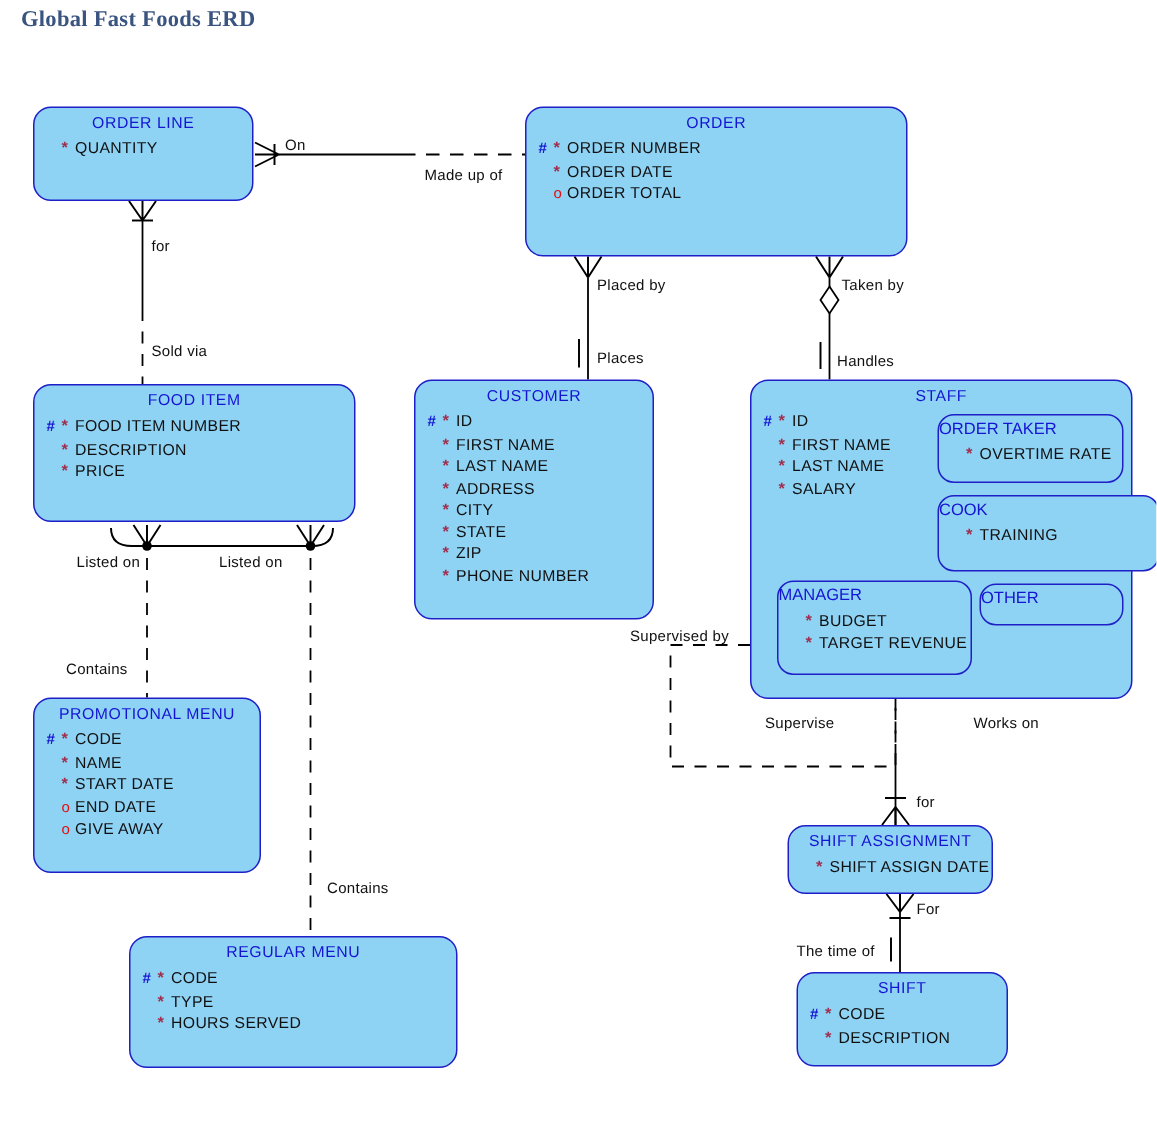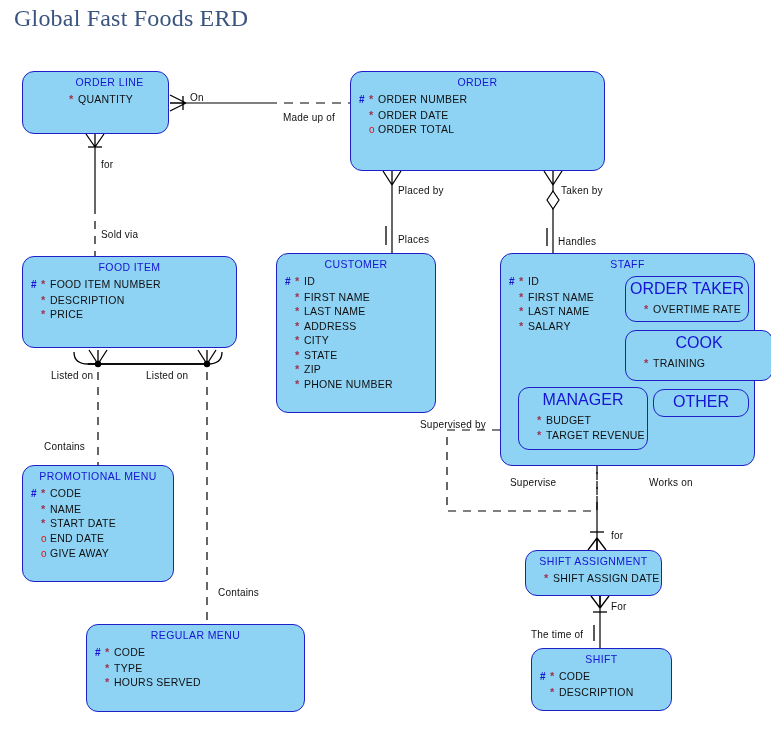--- a/index.html
+++ b/index.html
@@ -15,22 +15,22 @@
     width: 771px;
     height: 751px;
     background: #ffffff;
     overflow: hidden;
   }
   #page-title {
     position: absolute;
     left: 14px;
     top: 5px;
     font-family: "Liberation Serif", serif;
-    font-weight: normal;
-    font-size: 24px;
+    font-weight: bold;
+    font-size: 15px;
     color: #3a5480;
     letter-spacing: 0.2px;
     white-space: nowrap;
   }
 
   
   .entity {
     position: absolute;
     box-sizing: border-box;
     background: #8ed2f4;
@@ -69,23 +69,23 @@
 
   
   .subtype {
     position: absolute;
     box-sizing: border-box;
     background: #8ed2f4;
     border: 1.5px solid #1f1fc8;
     border-radius: 11px;
   }
   .subtype > .ent-title {
-    text-align: center;
+    text-align: left;
     color: #1414d2;
-    font-size: 16px;
+    font-size: 11px;
     padding-top: 3px;
     white-space: nowrap;
   }
 
   
   .rel-label {
     position: absolute;
     font-size: 10px;
     color: #101010;
     white-space: nowrap;
@@ -155,21 +155,21 @@
 
       <line x1="600" y1="596" x2="600" y2="648"></line>
       <path d="M600,608 L591,596 M600,608 L609,596 M600,608 L600,596" stroke-width="1.3"></path>
       <line x1="593" y1="612" x2="607" y2="612" stroke-width="1.3"></line>
       <line x1="594" y1="625" x2="594" y2="641" stroke-width="1.3"></line>
 
     </g>
   </svg>
 
   <div id="entity-layer">
-      <div class="entity" style="left: 22px; top: 71px; width: 147px; height: 63px; padding-left: 28px;">
+      <div class="entity" style="left: 22px; top: 71px; width: 147px; height: 63px;">
         <div class="ent-title">ORDER LINE</div>
         <div class="attrs">
           <div class="attr"><span class="mk blank" style="width: 10px;"></span><span class="mk req" style="width: 9px;">*</span><span>QUANTITY</span></div>
         </div>
       </div>
       <div class="entity" style="left: 350px; top: 71px; width: 255px; height: 100px;">
         <div class="ent-title">ORDER</div>
         <div class="attrs">
           <div class="attr"><span class="mk pk" style="width: 10px;">#</span><span class="mk req" style="width: 9px;">*</span><span>ORDER NUMBER</span></div>
           <div class="attr"><span class="mk blank" style="width: 10px;"></span><span class="mk req" style="width: 9px;">*</span><span>ORDER DATE</span></div>

